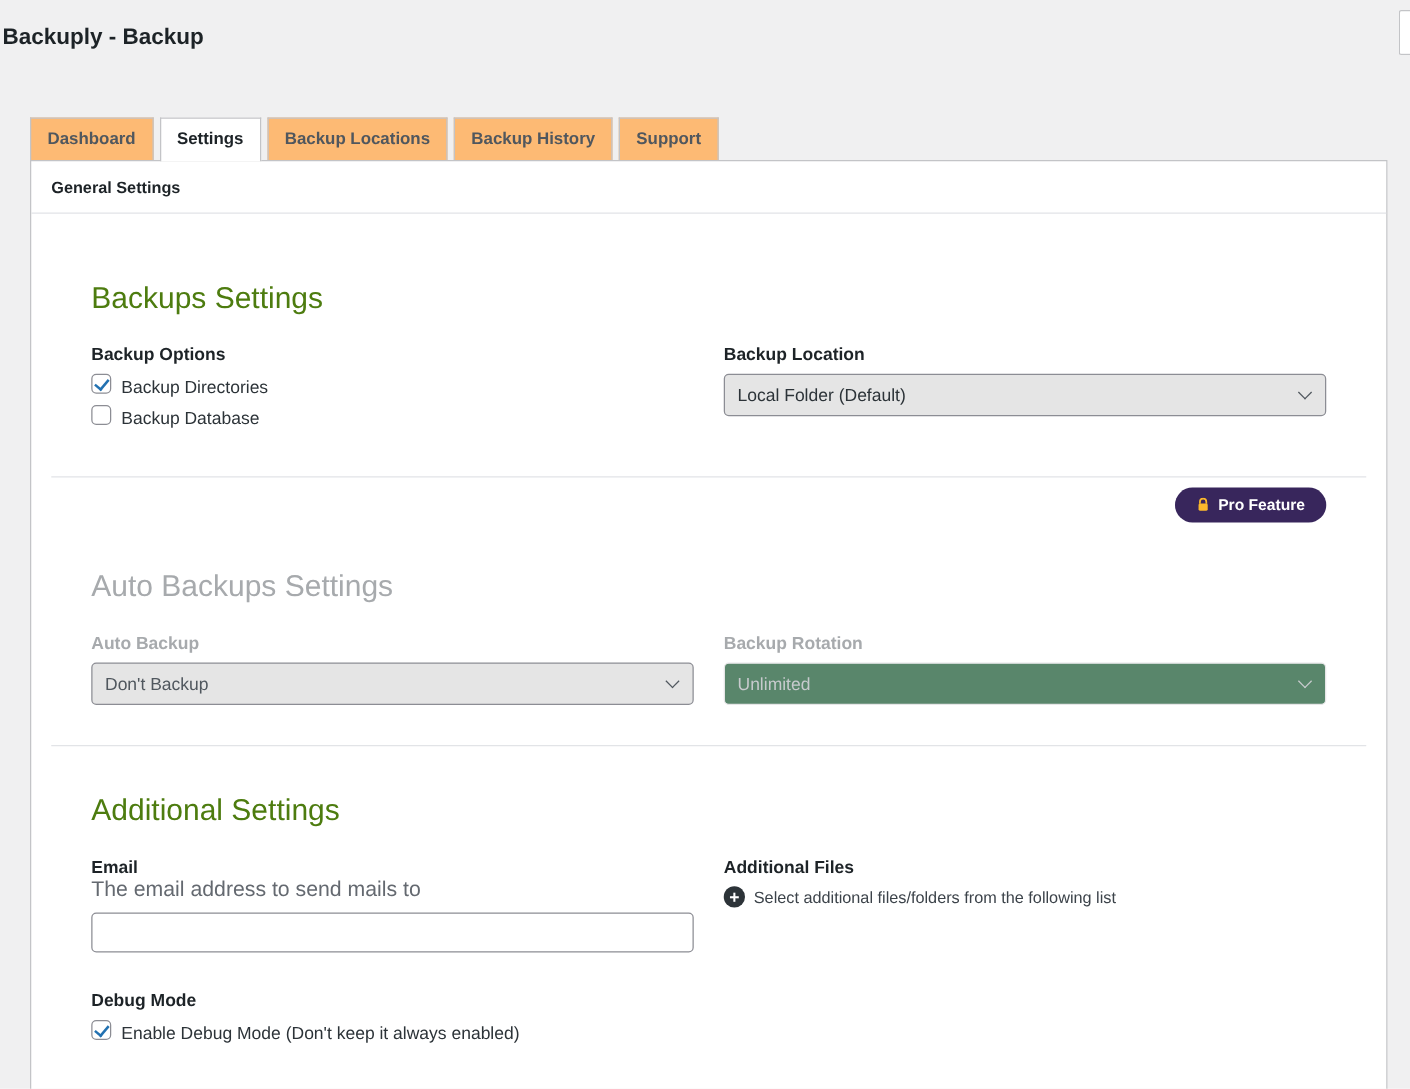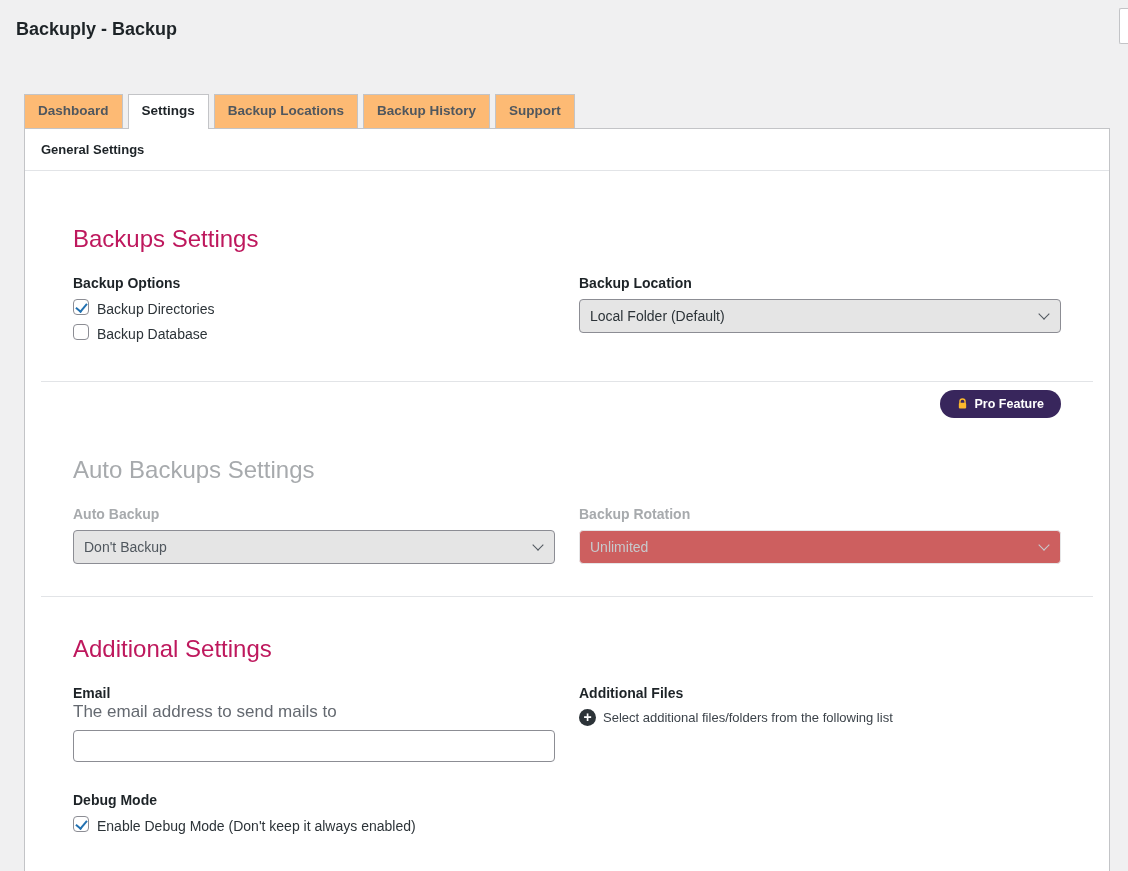--- a/index.html
+++ b/index.html
@@ -9,21 +9,21 @@
     background: #f0f0f1;
     color: #1d2327;
     font-size: 13px;
     position: relative;
     overflow: hidden;
   }
   .page-title {
     font-size: 18px;
     font-weight: 600;
     color: #1d2327;
-    padding: 16px 0 0 16px;
+    padding: 16px 0 0 2px;
     line-height: 26px;
   }
   .corner-box {
     position: absolute;
     top: 8px;
     right: 0;
     width: 9px;
     height: 36px;
     background: #fff;
     border: 1px solid #c3c4c7;
@@ -73,21 +73,21 @@
     font-weight: 600;
     font-size: 13px;
     color: #1d2327;
     border-bottom: 1px solid #e2e4e7;
   }
   .content { padding: 16px 48px 30px; }
 
   h2.section-title {
     font-size: 24px;
     font-weight: 400;
-    color: #be185d;
+    color: #4d7c0f;
     margin: 38px 0 22px;
   }
   h2.section-title.muted { color: #a7aaad; }
 
   .grid {
     display: grid;
     grid-template-columns: 1fr 1fr;
     column-gap: 24px;
     align-items: start;
   }
@@ -145,21 +145,21 @@
     background: #e5e5e5;
     color: #2c3338;
     font-size: 14px;
     font-family: inherit;
     cursor: pointer;
   }
   select.soft { color: #50575e; }
   select:disabled {
     color: #b0b5b9;
     border-color: #dcdcde;
-    background: #b91c1c;
+    background: #14532d;
     cursor: default;
   }
   .chev {
     position: absolute;
     right: 13px;
     top: 11px;
     width: 8px;
     height: 8px;
     border: solid #50575e;
     border-width: 0 1.8px 1.8px 0;

